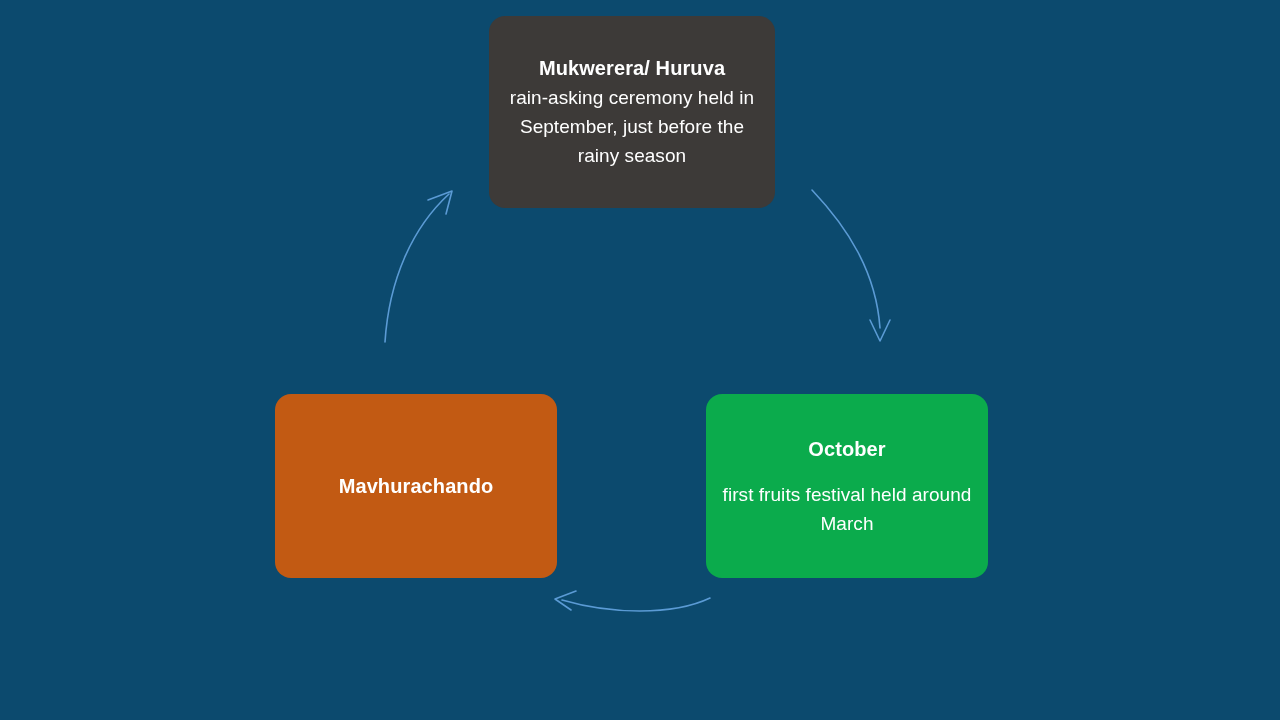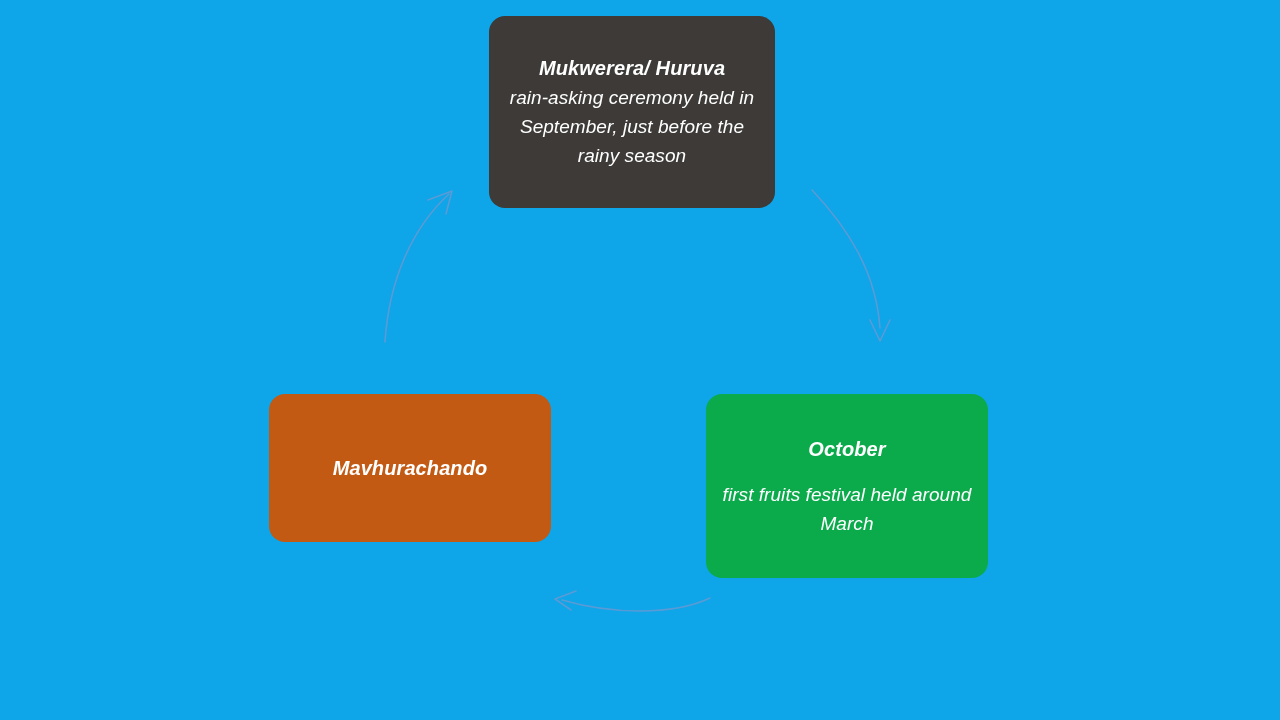--- a/index.html
+++ b/index.html
@@ -11,22 +11,21 @@
     width: 1280px;
     height: 720px;
     background: #ffffff;
     font-family: "Liberation Sans", sans-serif;
     overflow: hidden;
   }
   #canvas {
     position: relative;
     width: 1280px;
     height: 720px;
-    background: #0ea5e9;
-    font-style: italic;
+    background: #0c4a6e;
   }
   .arrow-layer {
     position: absolute;
     left: 0;
     top: 0;
     width: 1280px;
     height: 720px;
     pointer-events: none;
   }
   .node {
@@ -69,24 +68,24 @@
   
   #node-mushashe {
     left: 706px;
     top: 394px;
     width: 282px;
     height: 184px;
     background: #0bab4c;
   }
   
   #node-mavhurachando {
-    left: 269px;
+    left: 275px;
     top: 394px;
     width: 282px;
-    height: 148px;
+    height: 184px;
     background: #c25a13;
   }
 </style>
 </head>
 <body>
 
 <div id="canvas">
 
   <svg class="arrow-layer" viewBox="0 0 1280 720" width="1280" height="720" xmlns="http://www.w3.org/2000/svg">
 

